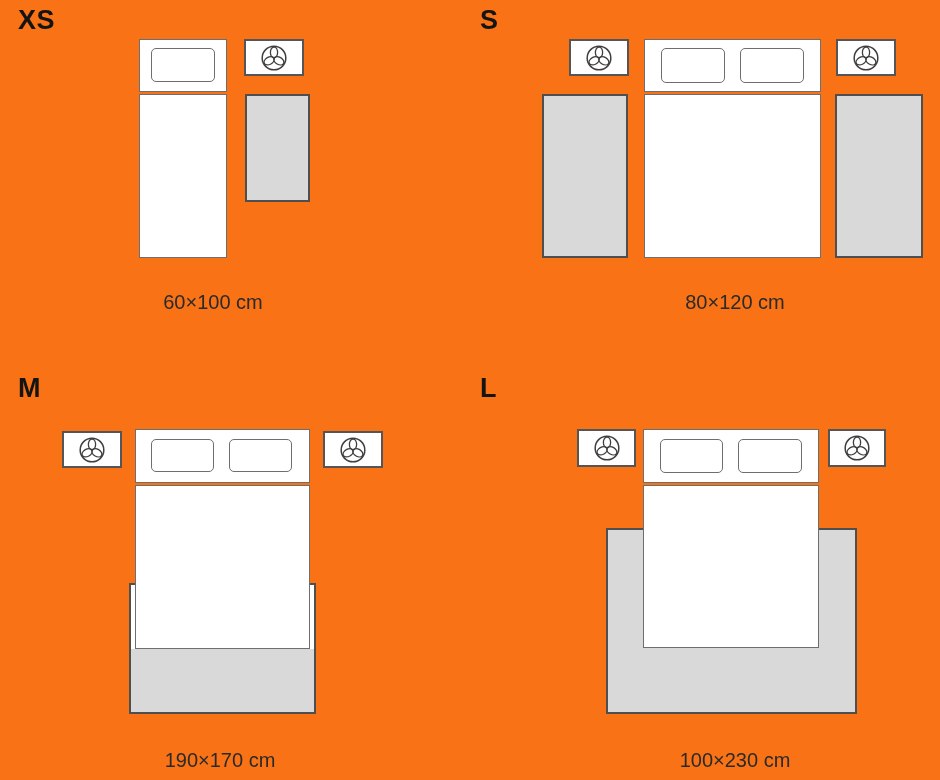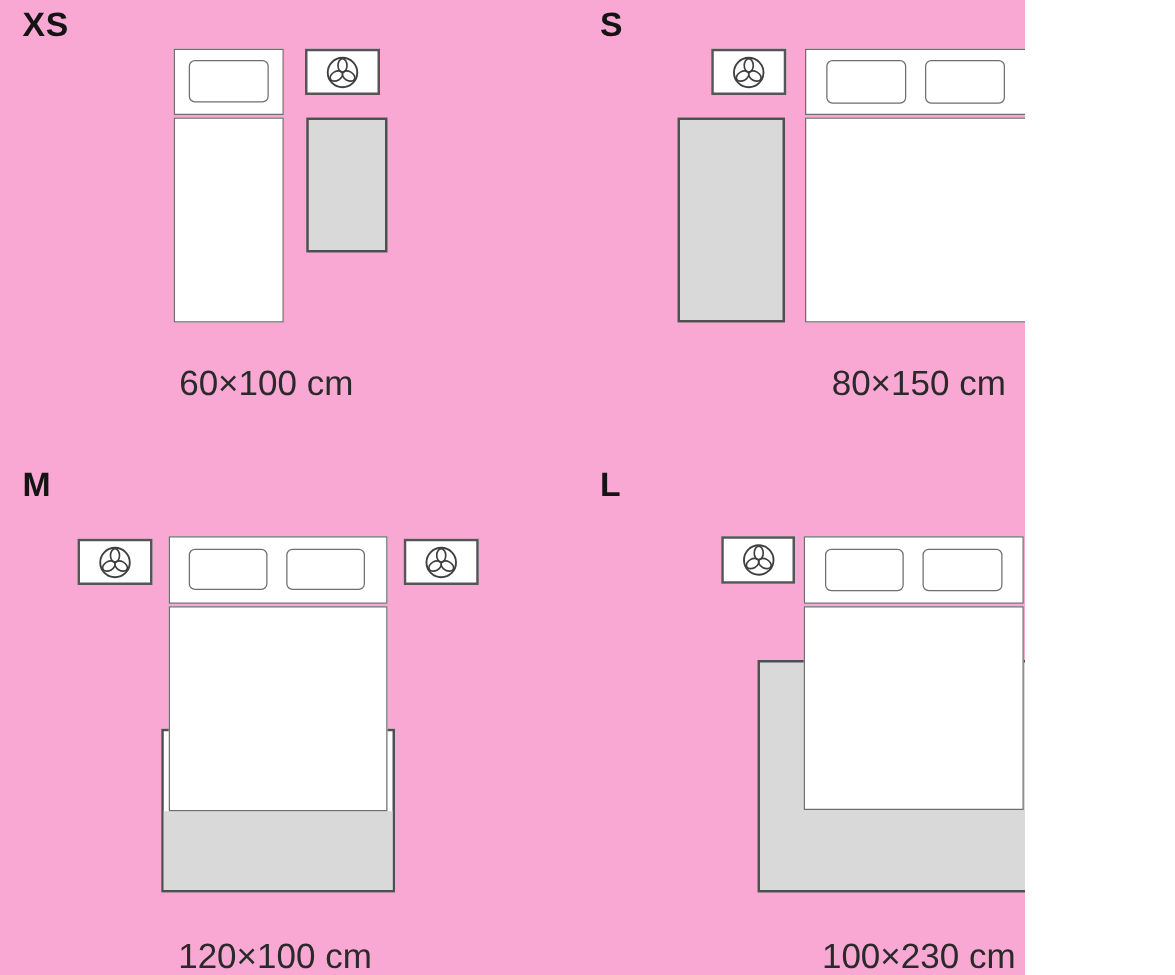--- a/index.html
+++ b/index.html
@@ -1,35 +1,35 @@
 <!DOCTYPE html>
 <html><head>
 <meta charset="utf-8">
 <style>
   html,body{margin:0;padding:0;background:#ffffff;}
   .canvas{
     position:relative;
-    width:820px;height:780px;
-    background:#f9a8d4;
+    width:940px;height:780px;
+    background:#f97316;
     font-family:"Liberation Sans", sans-serif;
     overflow:hidden;
   }
   .q-label{
     position:absolute;
     font-weight:700;
     font-size:27px;
     line-height:1;
     color:#141414;
     letter-spacing:.5px;
   }
   .dim-label{
     position:absolute;
     width:220px;
     text-align:center;
-    font-size:28px;
+    font-size:20px;
     line-height:1.15;
     color:#2a2a2a;
     font-weight:400;
   }
   .furn{
     position:absolute;box-sizing:border-box;
     background:#ffffff;
     border:1.5px solid #6e6e6e;
   }
   .pillow{border-radius:5px;}
@@ -100,21 +100,21 @@
       <svg width="30" height="30" viewBox="0 0 34 34">
         <use href="#lamp-glyph"></use>
       </svg>
     </div>
 
     <div class="furn" style="left:644px;top:39px;width:177px;height:53px;"></div>
     <div class="furn pillow" style="left:661px;top:48px;width:64px;height:35px;"></div>
     <div class="furn pillow" style="left:740px;top:48px;width:64px;height:35px;"></div>
     <div class="furn" style="left:644px;top:94px;width:177px;height:164px;"></div>
 
-    <div class="dim-label" style="left:625px;top:291px;">80×150 cm</div>
+    <div class="dim-label" style="left:625px;top:291px;">80×120 cm</div>
   </section>
 
   <section>
     <div class="q-label" style="left:18px;top:375px;">M</div>
 
     <div class="rug rug--under" style="left:129px;top:583px;width:187px;height:131px;">
       <div class="rug-fill" style="top:64px;"></div>
     </div>
 
     <div class="nightstand" style="left:62px;top:431px;width:60px;height:37px;">
@@ -126,21 +126,21 @@
       <svg width="30" height="30" viewBox="0 0 34 34">
         <use href="#lamp-glyph"></use>
       </svg>
     </div>
 
     <div class="furn" style="left:135px;top:429px;width:175px;height:54px;"></div>
     <div class="furn pillow" style="left:151px;top:439px;width:63px;height:33px;"></div>
     <div class="furn pillow" style="left:229px;top:439px;width:63px;height:33px;"></div>
     <div class="furn" style="left:135px;top:485px;width:175px;height:164px;"></div>
 
-    <div class="dim-label" style="left:110px;top:749px;">120×100 cm</div>
+    <div class="dim-label" style="left:110px;top:749px;">190×170 cm</div>
   </section>
 
   <section>
     <div class="q-label" style="left:480px;top:375px;">L</div>
 
     <div class="rug" style="left:606px;top:528px;width:251px;height:186px;"></div>
 
     <div class="nightstand" style="left:577px;top:429px;width:59px;height:38px;">
       <svg width="30" height="30" viewBox="0 0 34 34">
         <use href="#lamp-glyph"></use>

